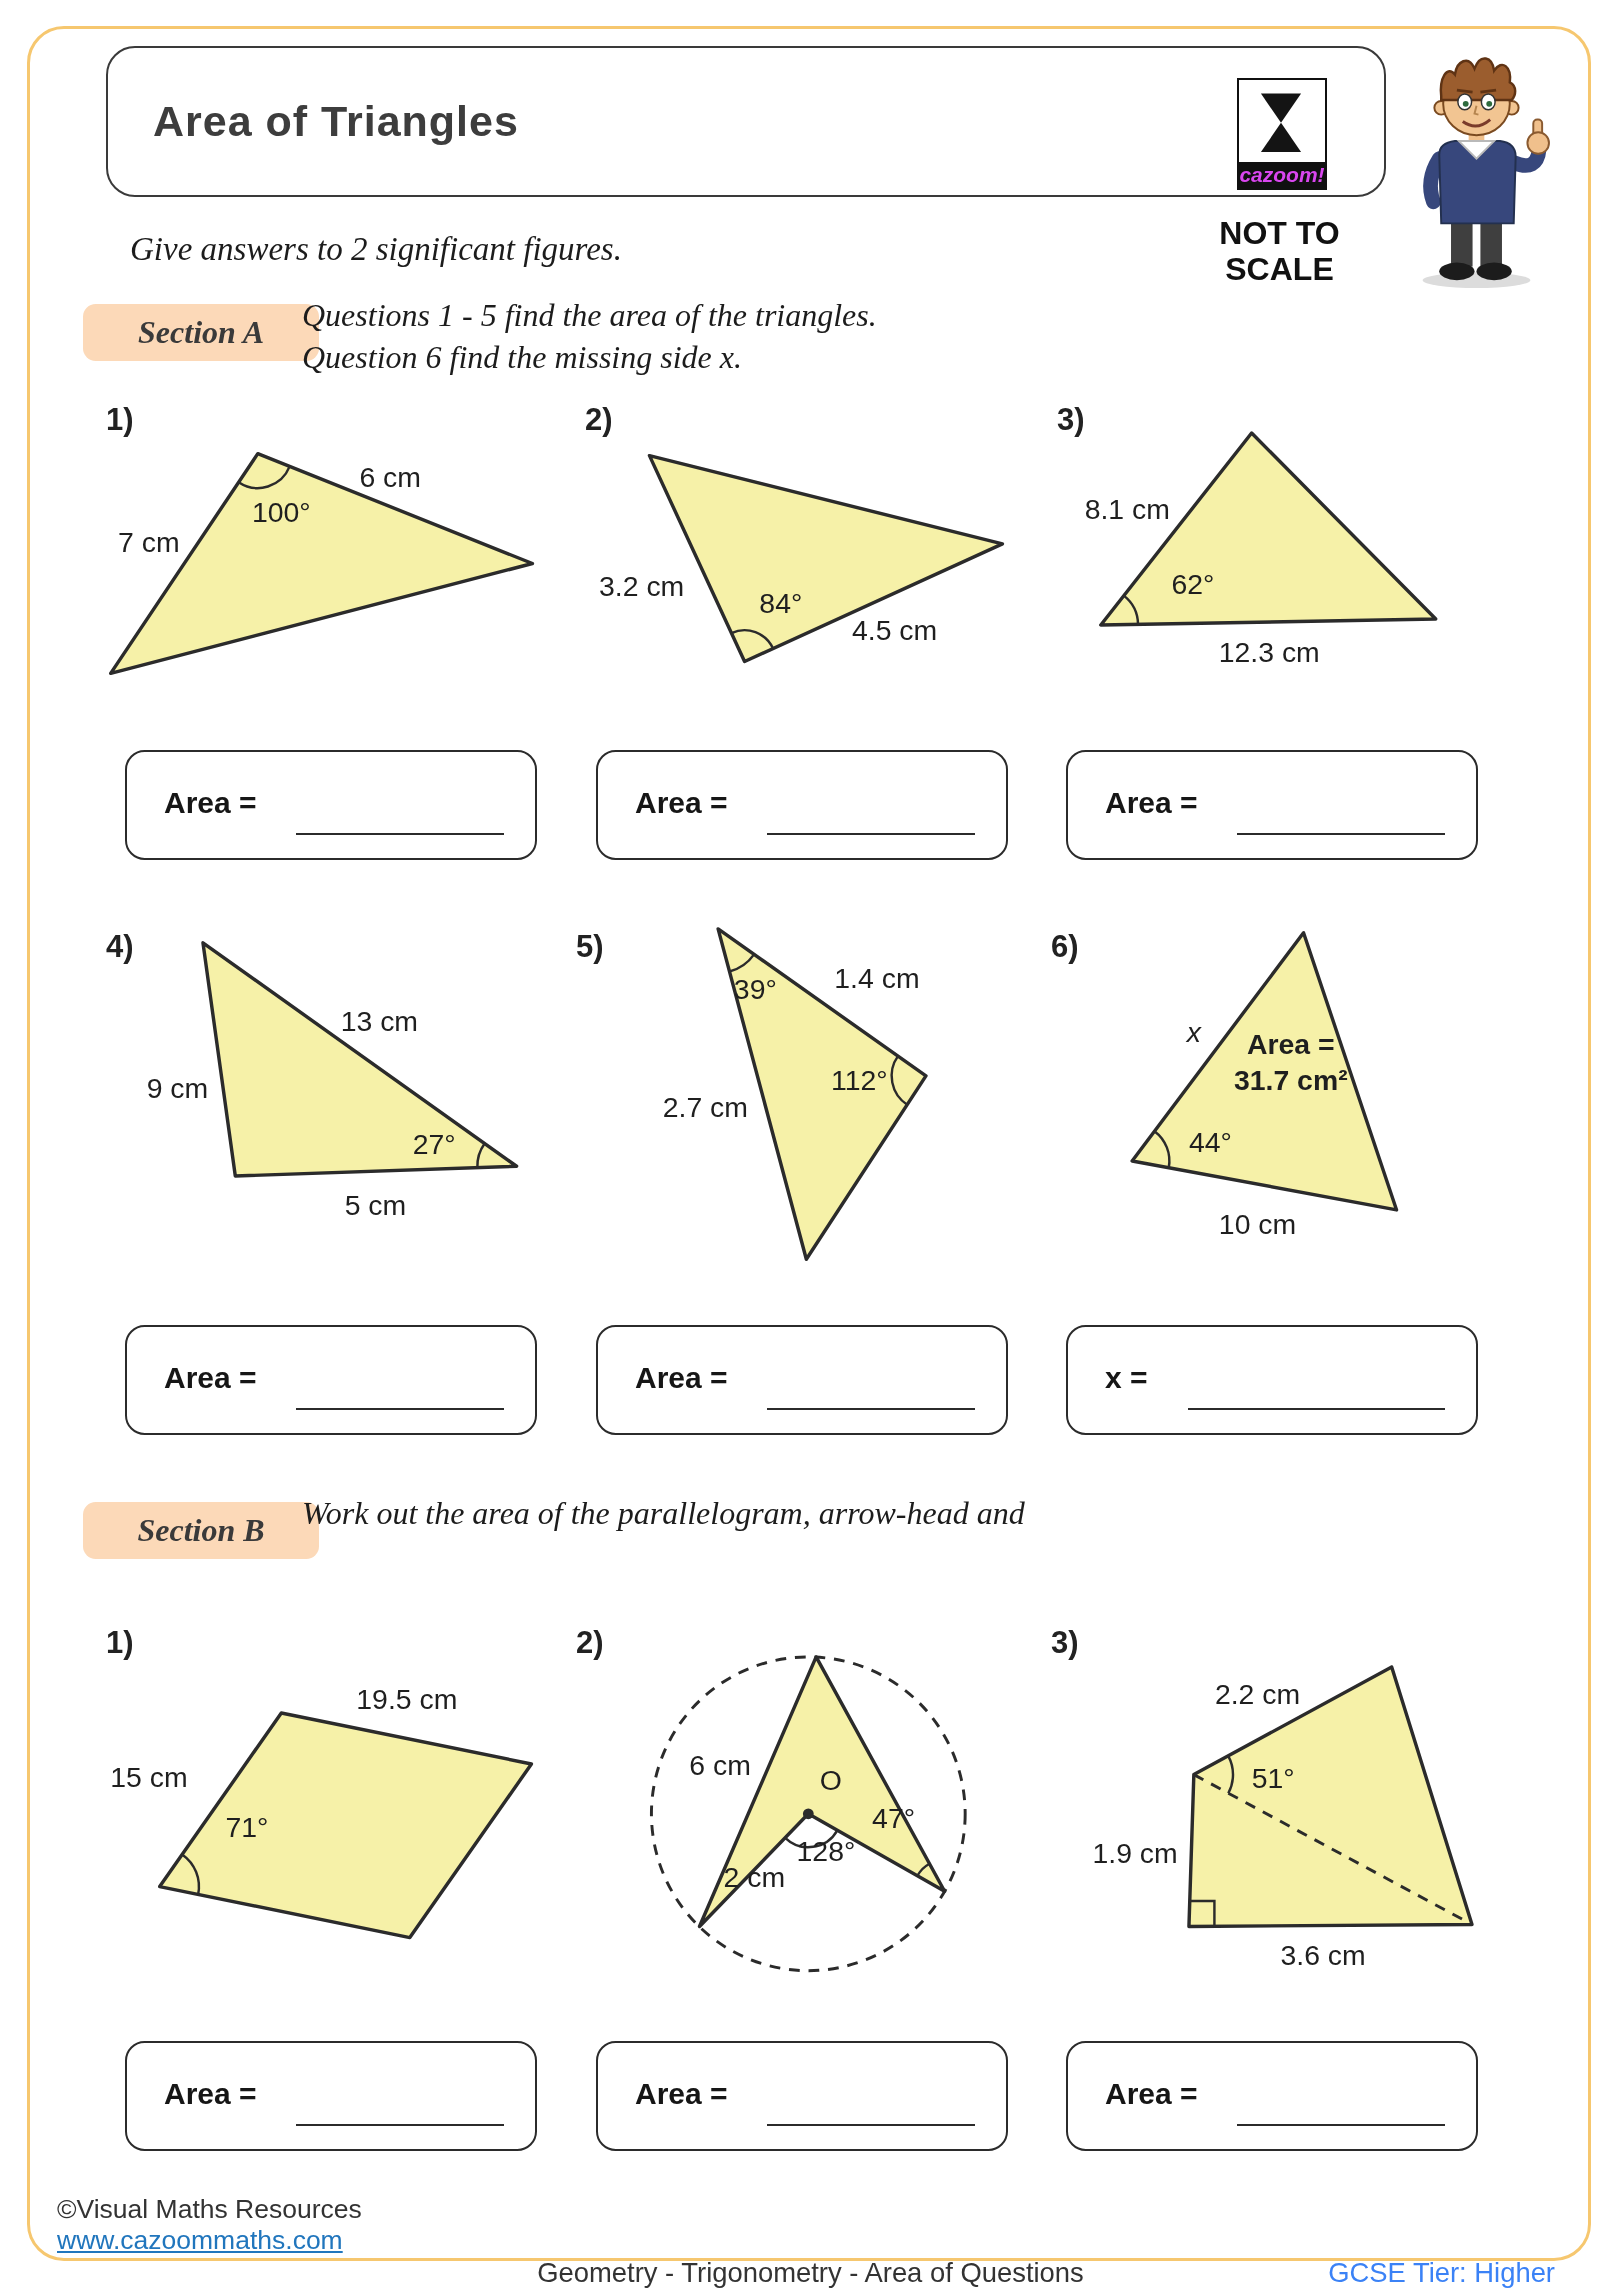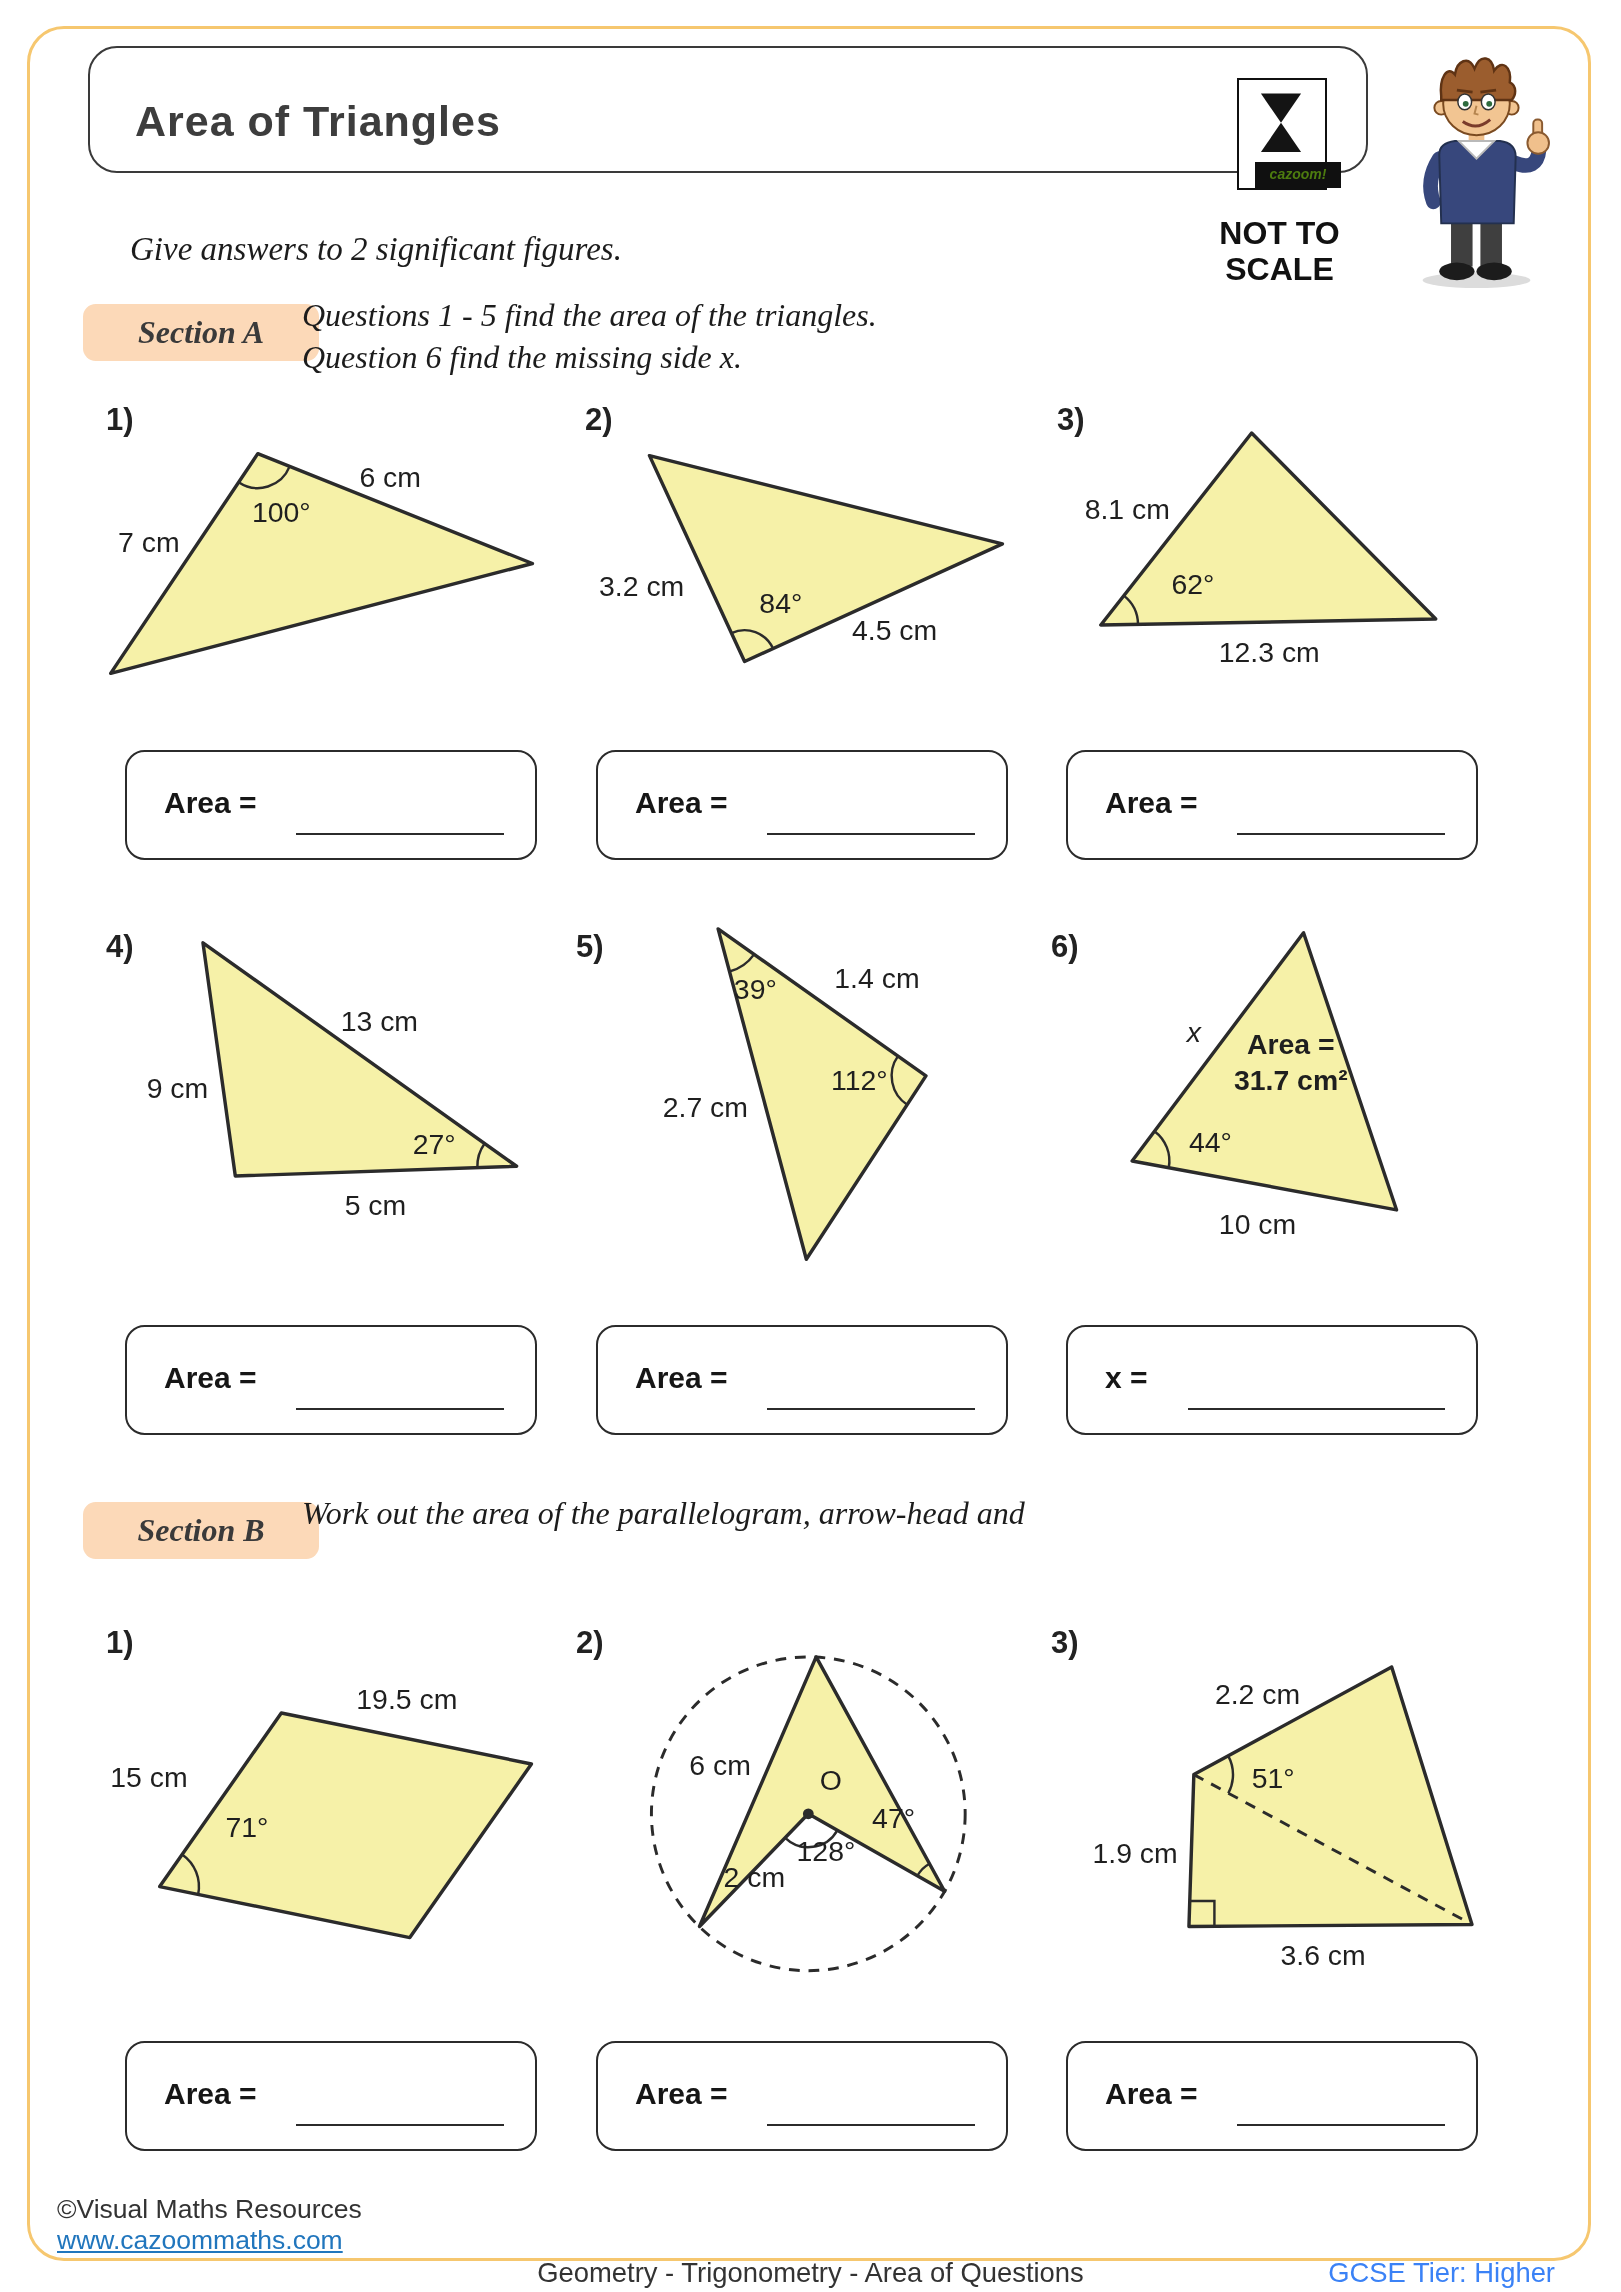--- a/index.html
+++ b/index.html
@@ -4,30 +4,30 @@
 <style>
   * { margin:0; padding:0; box-sizing:border-box; }
   html,body { background:#ffffff; }
   #page { position:relative; width:1621px; height:2293px; background:#fff;
           font-family:"Liberation Sans", sans-serif; overflow:hidden; }
   .abs { position:absolute; }
 
   #outer-border { left:27.4px; top:25.5px; width:1564px; height:2235px;
                   border:3.9px solid #f6c76f; border-radius:37px; }
 
-  #header-box { left:88px; top:46px; width:1280px; height:127px;
+  #header-box { left:106px; top:46px; width:1280px; height:151px;
                 border:2.9px solid #3a3a3a; border-radius:29px; background:#fff; }
   #page-title { left:45px; top:49px; font-size:43px; font-weight:bold;
                 color:#3d3d3d; letter-spacing:1px; position:absolute; }
 
   #logo-box { left:1237px; top:78px; width:90px; height:112px;
               border:2.9px solid #101010; background:#fff; }
   #logo-bar { position:absolute; left:0; bottom:0; width:100%; height:26.5px;
-              background:#101010; color:#4d7c0f; font-style:italic; font-weight:bold;
-              font-size:14px; text-align:center; line-height:25.5px;margin-left:16px; }
+              background:#101010; color:#d946ef; font-style:italic; font-weight:bold;
+              font-size:21px; text-align:center; line-height:25.5px; }
 
   #give-answers { left:130px; top:231px; font:italic 33px "Liberation Serif", serif; color:#1c1c1c; }
   #not-to-scale { left:1206px; top:216px; width:147px; text-align:center;
                   font-size:32px; font-weight:bold; line-height:1.12; color:#111; }
 
   .section-badge { width:236px; height:57px; background:#fcd9b8; border-radius:12.7px;
                    color:#3a3a3a; font:bold italic 32px "Liberation Serif", serif;
                    display:flex; align-items:center; justify-content:center; }
   .section-instructions { font:italic 32px "Liberation Serif", serif; color:#1c1c1c; line-height:1.32; }
 

